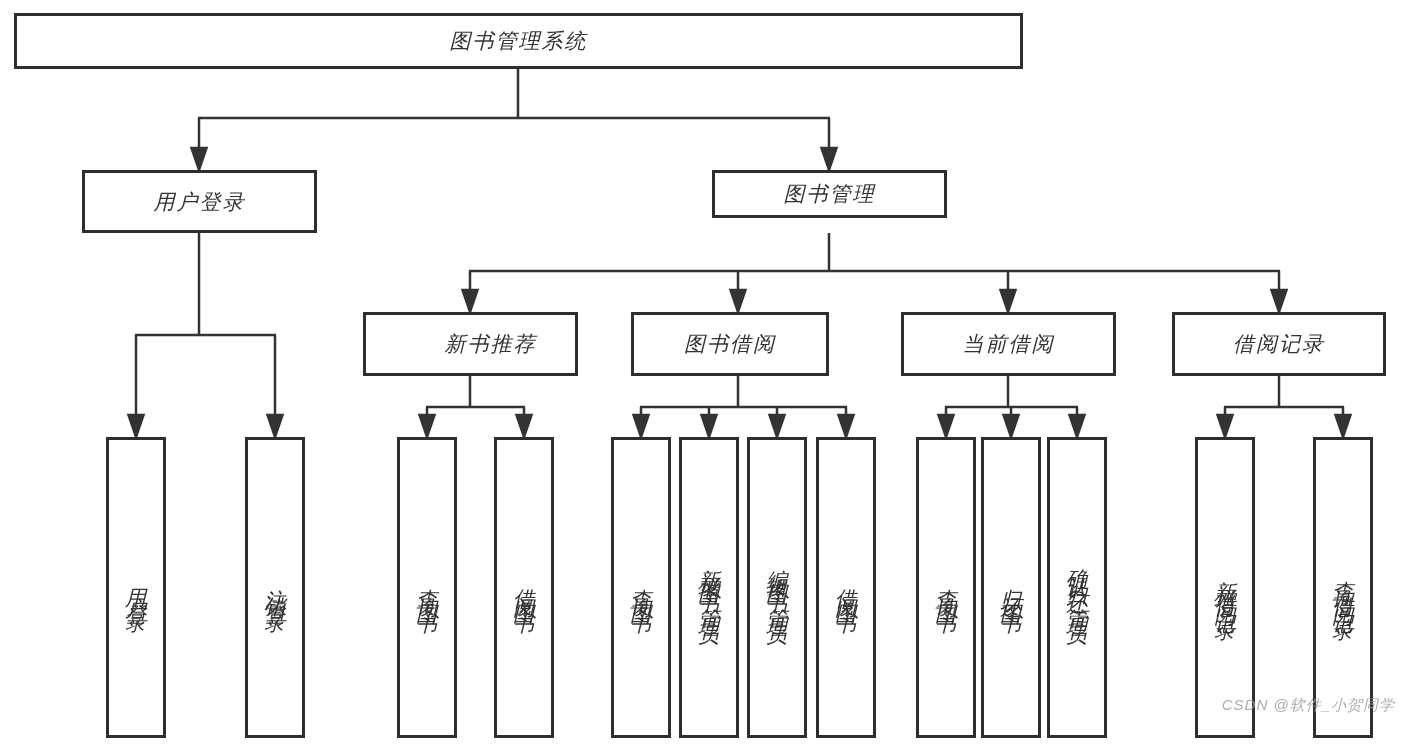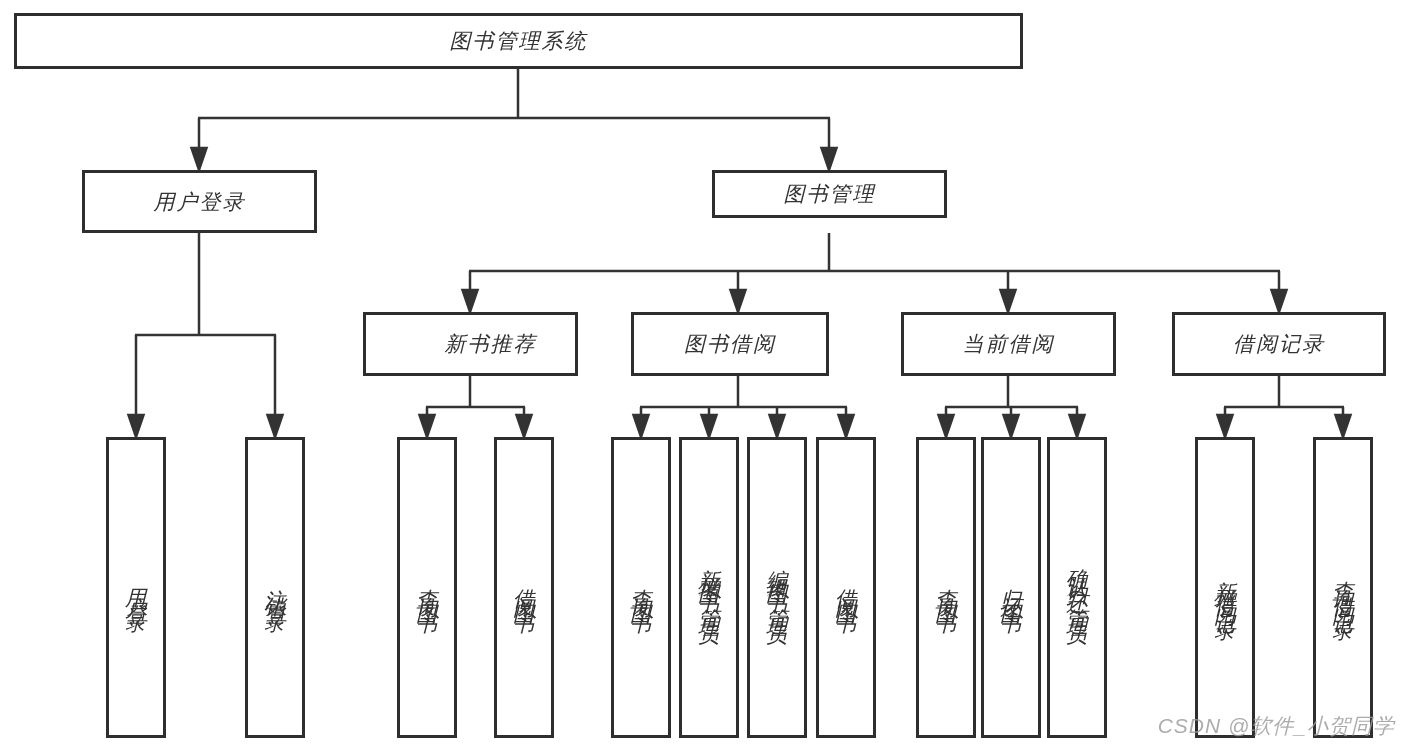--- a/index.html
+++ b/index.html
@@ -46,22 +46,22 @@
     text-orientation: mixed;
     font-size: 21px;
     line-height: 1;
     letter-spacing: 8px;
     color: #333333;
     white-space: nowrap;
   }
   .watermark {
     position: absolute;
     right: 10px;
-    top: 712px;
-    font-size: 21px;
+    top: 696px;
+    font-size: 15px;
     letter-spacing: 1px;
     color: rgba(158, 158, 158, 0.85);
     z-index: 10;
   }
 </style>
 </head>
 <body>
 
 <div class="stage">
 

